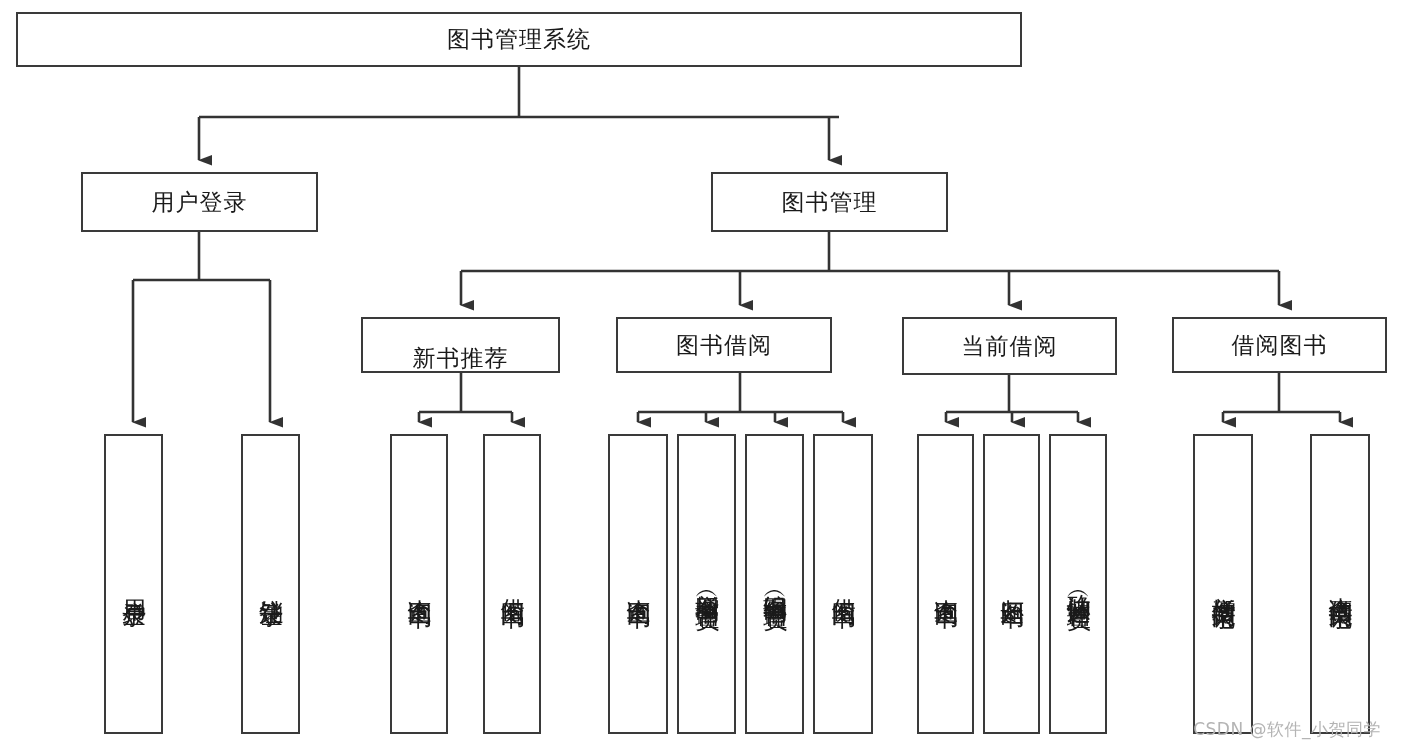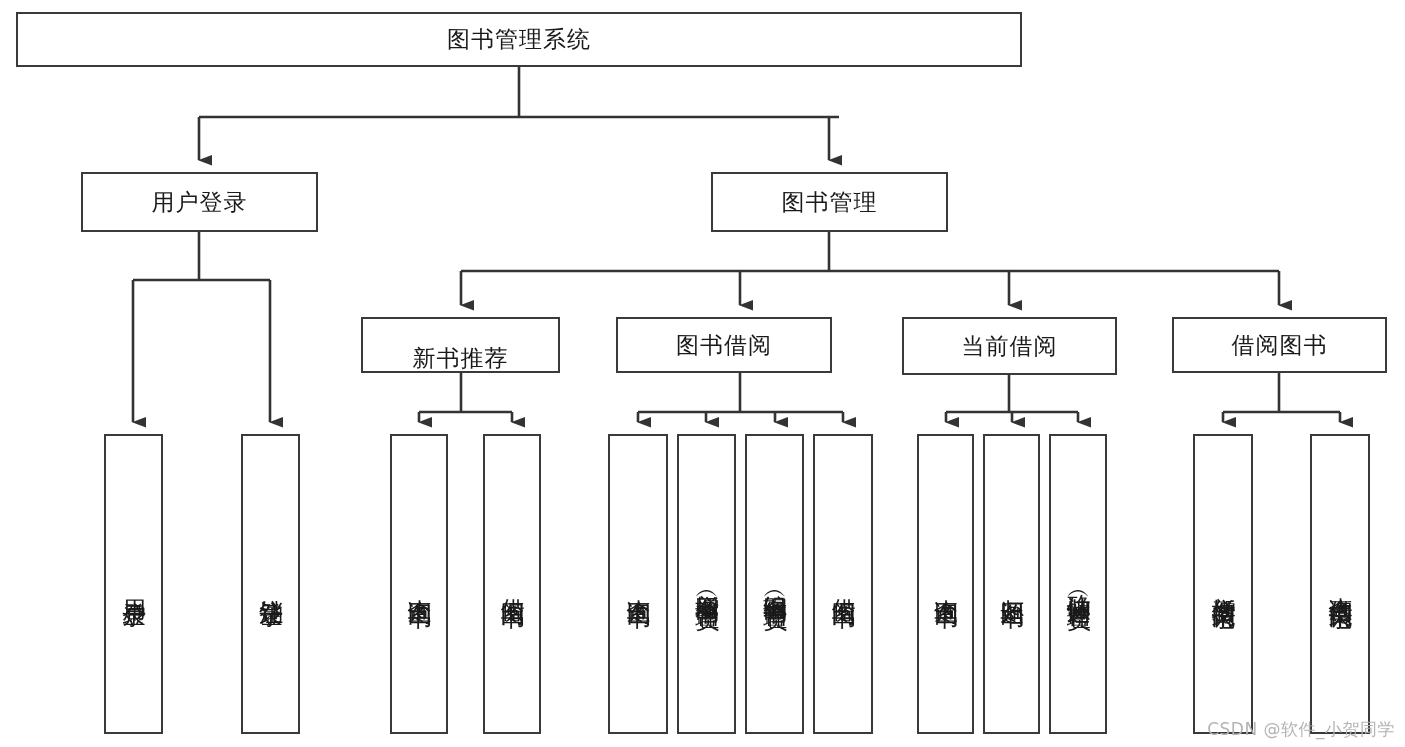--- a/index.html
+++ b/index.html
@@ -47,21 +47,21 @@
   }
   .node .lbl{display:block;}
   .node.leaf .lbl{
     writing-mode:vertical-rl;
     text-orientation:upright;
     white-space:normal;
     max-height:100%;
   }
   #watermark{
     position:absolute;
-    right:10px;
+    right:24px;
     bottom:6px;
     font-size:17px;
     color:#b4b4b4;
     letter-spacing:0.5px;
     white-space:nowrap;
     user-select:none;
   }
 </style>
 </head>
 <body>

